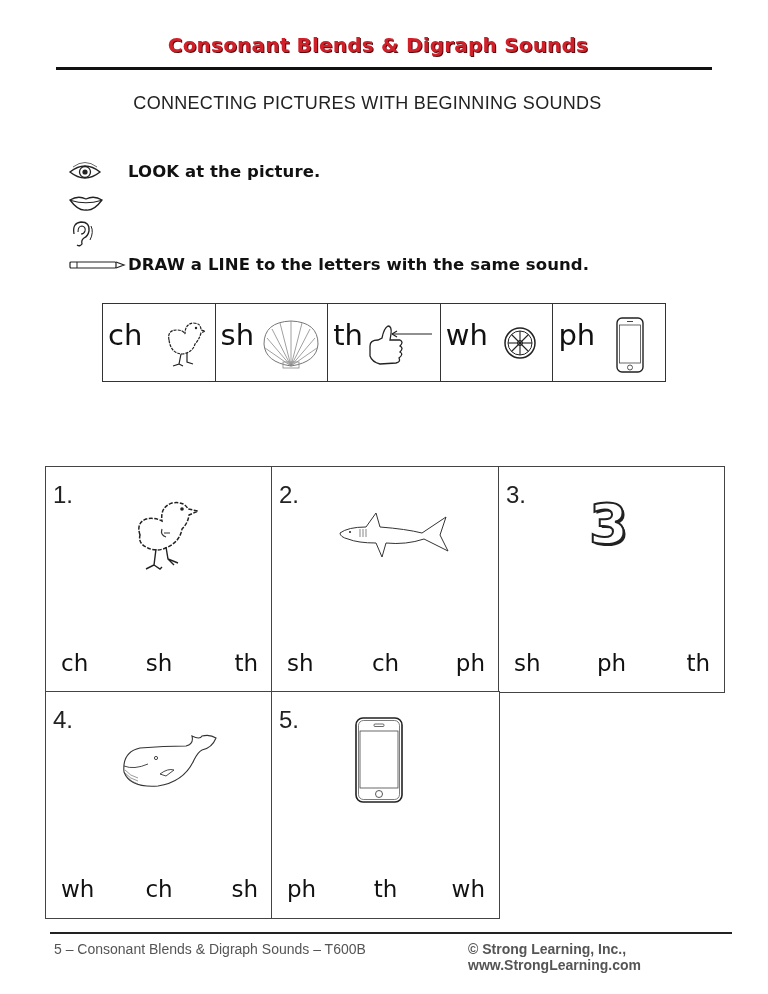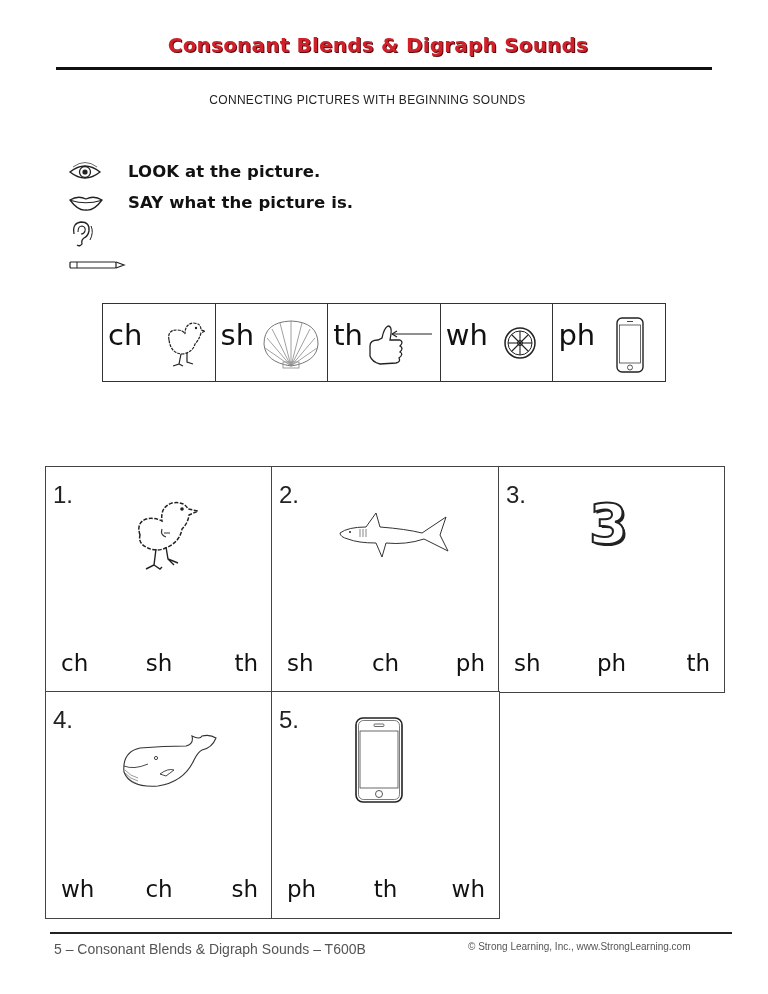--- a/index.html
+++ b/index.html
@@ -9,21 +9,21 @@
     .title {
       position: absolute; left: 0; top: 33px; width: 756px; text-align: center;
       font-family: "DejaVu Sans", sans-serif; font-weight: bold; font-size: 20px;
       color: #d0202a; letter-spacing: 0.2px;
       text-shadow: 1px 1px 0 #5a0a0e;
     }
     .title-rule { position: absolute; left: 56px; top: 67px; width: 656px; height: 3px; background: #111; }
 
     .subtitle {
       position: absolute; left: 0; top: 93px; width: 735px; text-align: center;
-      font-family: "Liberation Sans", sans-serif; font-size: 12px; color: #222; letter-spacing: 0.3px;
+      font-family: "Liberation Sans", sans-serif; font-size: 18px; color: #222; letter-spacing: 0.3px;
     }
 
     .instructions { position: absolute; left: 68px; top: 156px; }
     .instr-row { display: flex; align-items: center; height: 31px; }
     .instr-icon { width: 60px; height: 26px; display: flex; align-items: center; justify-content: flex-start; }
     .instr-text { font-family: "DejaVu Sans", sans-serif; font-weight: bold; font-size: 16.5px; color: #111; letter-spacing: 0.1px; }
 
     .ref-strip {
       position: absolute; left: 102px; top: 303px; width: 564px; height: 79px;
       display: flex; border: 1.5px solid #333;
@@ -43,21 +43,21 @@
     .cell-pic { position: absolute; }
     .choice {
       position: absolute; bottom: 16px; font-family: "DejaVu Sans", sans-serif; font-size: 23px; color: #111;
     }
     .choice.c0 { left: 15px; }
     .choice.c1 { left: 50%; transform: translateX(-50%); }
     .choice.c2 { right: 14px; }
 
     .footer-rule { position: absolute; left: 50px; top: 932px; width: 682px; height: 1.5px; background: #222; }
     .footer-left { position: absolute; left: 54px; top: 941px; font-family: "Liberation Sans", sans-serif; font-size: 14px; color: #555; }
-    .footer-right { position: absolute; left: 468px; top: 941px; font-family: "Liberation Sans", sans-serif; font-size: 10px; color: #555; }
+    .footer-right { position: absolute; left: 468px; top: 941px; font-family: "Liberation Sans", sans-serif; font-size: 14px; color: #555; font-weight: bold; }
   </style>
 </head>
 <body>
 
 <div class="title">Consonant Blends &amp; Digraph Sounds</div>
 <div class="title-rule"></div>
 <div class="subtitle">CONNECTING PICTURES WITH BEGINNING SOUNDS</div>
 
 <div class="instructions">
   <div class="instr-row">
@@ -71,39 +71,39 @@
     </span>
     <span class="instr-text">LOOK at the picture.</span>
   </div>
   <div class="instr-row">
     <span class="instr-icon">
       <svg width="36" height="18" viewBox="0 0 36 18">
           <path d="M2 6 Q10 1 18 5 Q26 1 34 6 Q26 17 18 16 Q10 17 2 6 Z" fill="none" stroke="#222" stroke-width="1.3"></path>
           <path d="M3 6.5 Q18 11 33 6.5" fill="none" stroke="#222" stroke-width="1.2"></path>
         </svg>
     </span>
-    <span class="instr-text">SAY what the picture is.</span>
   </div>
   <div class="instr-row">
     <span class="instr-icon">
       <svg width="26" height="28" viewBox="0 0 26 28">
           <path d="M6 14 Q4 3 13 2 Q22 2 21 11 Q20 16 16 18 Q13 20 14 24 Q12 27 9 25" fill="none" stroke="#222" stroke-width="1.3"></path>
           <path d="M10 12 Q10 6 14 6 Q18 7 17 11 Q16 14 13 14" fill="none" stroke="#222" stroke-width="1.1"></path>
           <path d="M23 6 Q26 12 22 20" fill="none" stroke="#222" stroke-width="1"></path>
         </svg>
     </span>
   </div>
   <div class="instr-row">
     <span class="instr-icon">
       <svg width="58" height="10" viewBox="0 0 58 10">
           <rect x="2" y="2" width="46" height="6" rx="1" fill="none" stroke="#222" stroke-width="1.2"></rect>
           <line x1="9" y1="2" x2="9" y2="8" stroke="#222" stroke-width="1"></line>
           <path d="M48 2 L56 5 L48 8" fill="none" stroke="#222" stroke-width="1.2"></path>
         </svg>
     </span>
+    <span class="instr-text">DRAW a LINE to the letters with the same sound.</span>
   </div>
 </div>
 
 <div class="ref-strip">
   <div class="ref-cell">
     <span class="ref-letters">ch</span>
     <svg class="ref-pic" style="left:58px;top:14px" width="44" height="52" viewBox="0 0 44 52">
       <path d="M8 22 Q6 12 16 12 Q22 12 24 16 Q24 6 32 5 Q40 5 40 12 L44 13 L40 15 Q38 22 34 26 Q32 34 22 36 Q10 36 8 22 Z" fill="none" stroke="#222" stroke-width="1.2" stroke-dasharray="3 1"></path>
       <circle cx="35" cy="10" r="1.2" fill="#222"></circle>
       <path d="M20 36 L18 46 L12 48 M18 46 L22 48 M26 35 L26 44 L32 46" fill="none" stroke="#222" stroke-width="1.2"></path>

